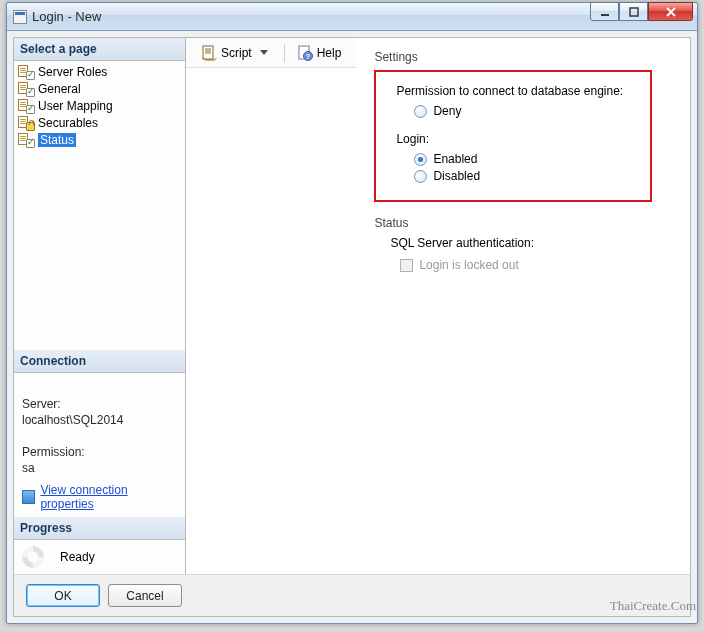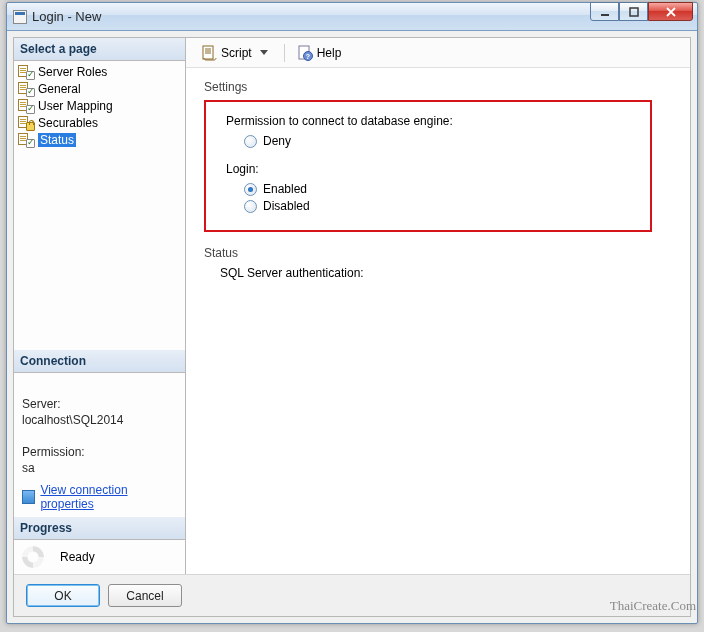--- a/index.html
+++ b/index.html
@@ -96,21 +96,21 @@
   .conn-link { display:flex; align-items:center; gap:5px; }
   .conn-link a { color:#1a4fd6; text-decoration: underline; cursor:pointer; }
   .link-icon { width:14px; height:14px; background:linear-gradient(#7ab8f3,#3d8cd6); border:1px solid #2f6fae; }
   .progress-block { padding: 6px 8px; display:flex; align-items:center; gap:16px; }
   .progress-ring {
     width:22px;height:22px;border-radius:50%;
     background: conic-gradient(#e0e0e0 0 25%, #f4f4f4 0 50%, #e0e0e0 0 75%, #f4f4f4 0);
     mask: radial-gradient(circle, transparent 5px, #000 6px);
     -webkit-mask: radial-gradient(circle, transparent 5px, #000 6px);
   }
-  .mainpane { flex:1; display:flex; flex-direction:column; }
+  .mainpane { flex:1; display:flex; flex-direction:row; }
   .toolbar {
     height: 30px; display:flex; align-items:center; gap:4px;
     padding: 0 10px; border-bottom: 1px solid #e0e0e0;
     background:#fbfbfb;
   }
   .tbtn { display:flex; align-items:center; gap:4px; padding:2px 4px; border:1px solid transparent; }
   .tico { width:16px; height:16px; }
   .tdrop { width:0;height:0;border-left:4px solid transparent;border-right:4px solid transparent;border-top:5px solid #4a4a4a;margin:0 4px;}
   .sep { width:1px;height:18px;background:#d0d0d0; margin:0 3px;}
   .content { flex:1; padding: 8px 18px 12px 18px; position:relative; background:#fff; }
@@ -282,20 +282,24 @@
             </div>
             <div class="radio-row">
               <span class="radio"></span>
               <span>Disabled</span>
             </div>
           </div>
 
           <div class="group-label">Status</div>
           <div class="subblock">
             <div>SQL Server authentication:</div>
+            <div class="radio-row muted" style="margin-left:10px;margin-top:8px;">
+              <span class="cb"></span>
+              <span>Login is locked out</span>
+            </div>
           </div>
         </div>
       </div>
     </div>
 
     <div class="buttons">
       <div class="btn primary">
           <span>OK</span>
         </div>
       <div class="btn">

